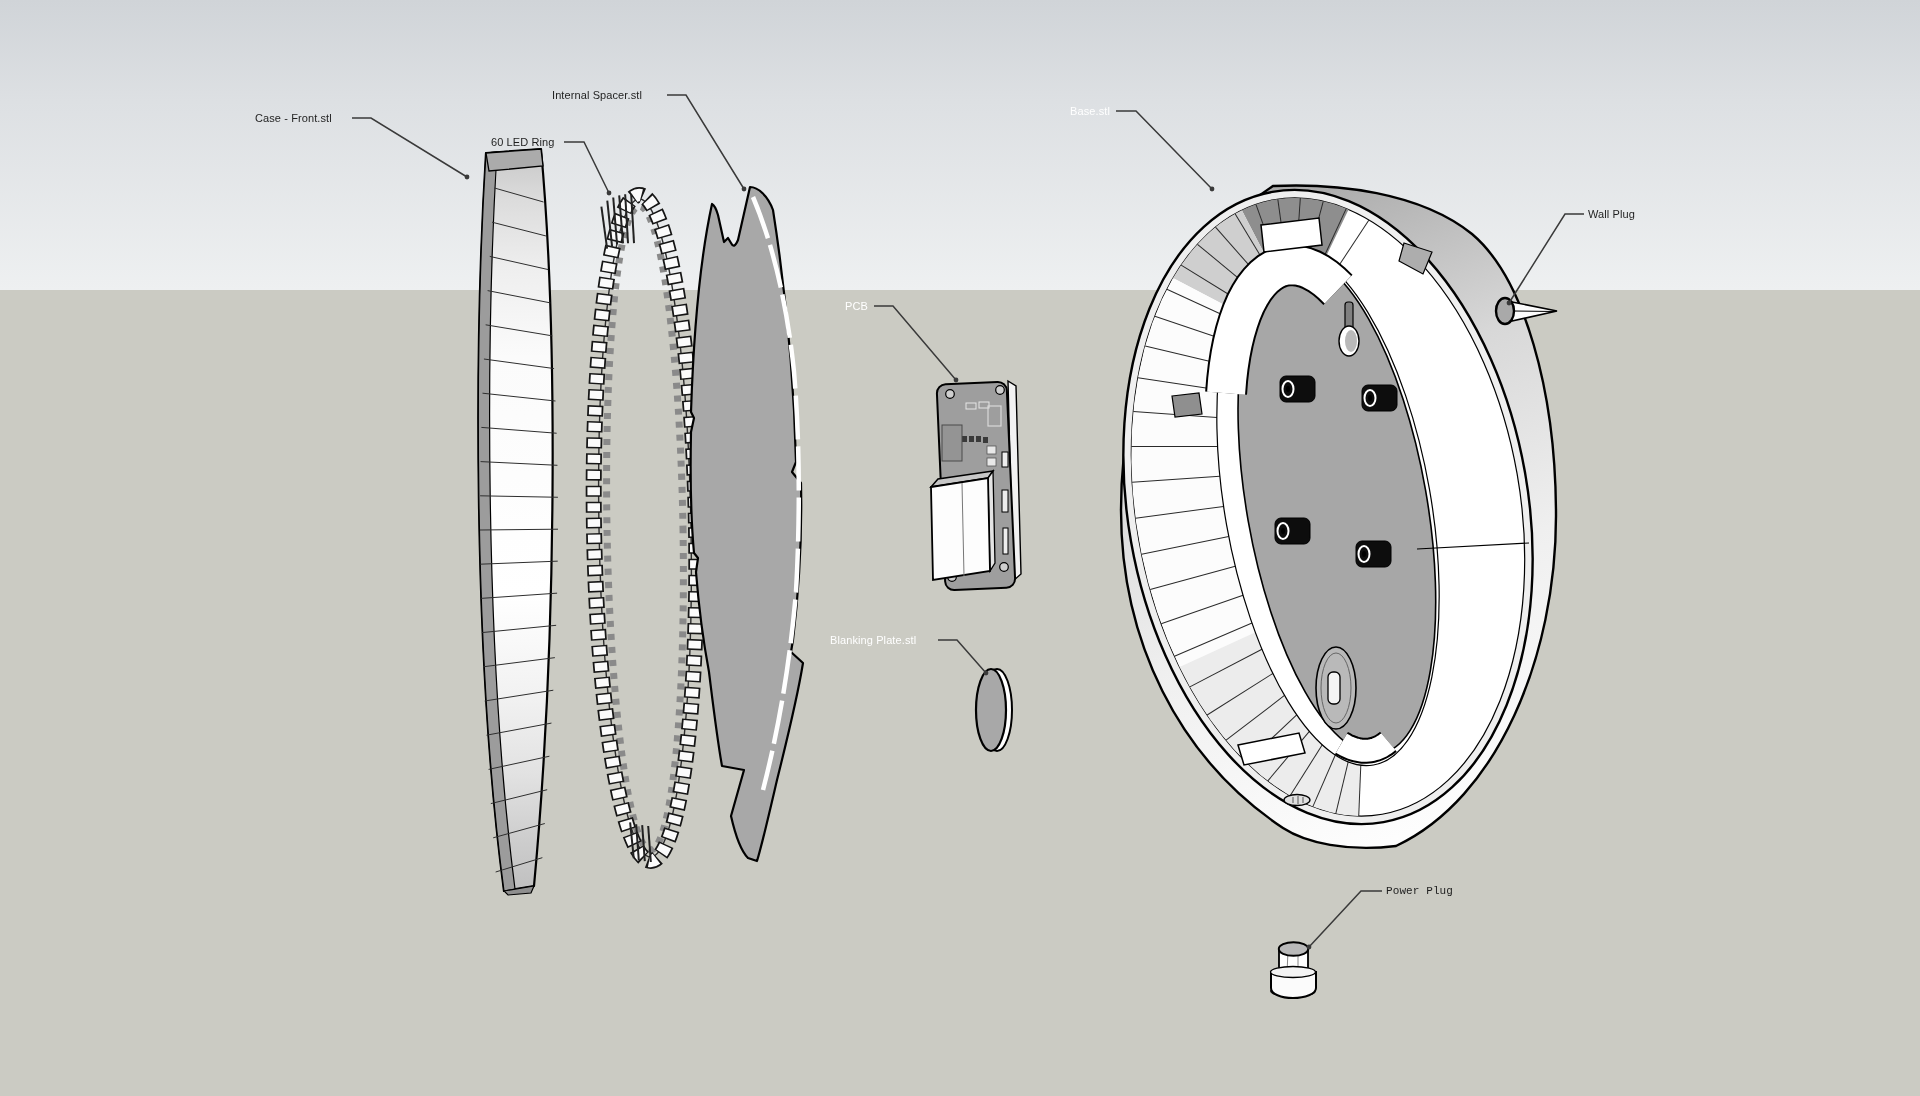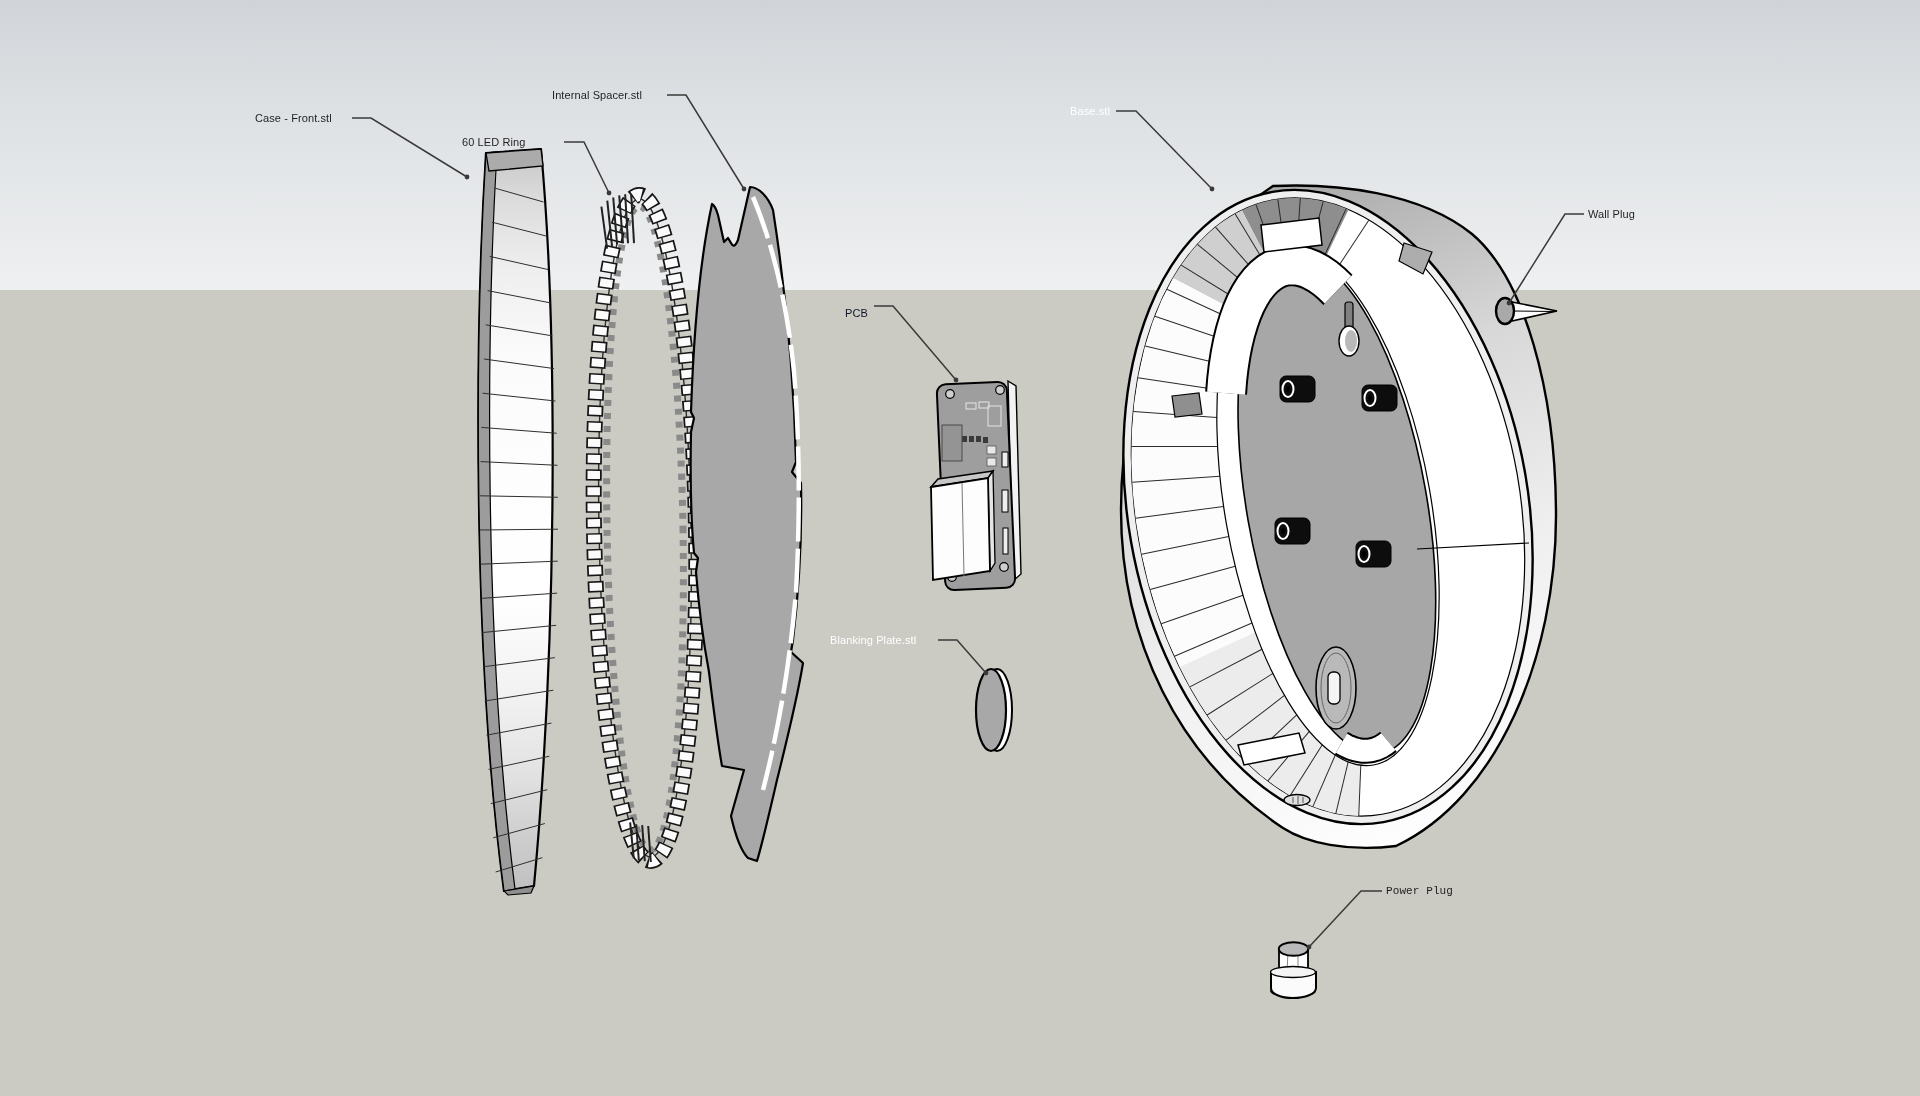--- a/index.html
+++ b/index.html
@@ -274,20 +274,20 @@
         <polyline points="1116,111 1136,111 1212,189" fill="none" stroke="#3a3a3a" stroke-width="1.5"></polyline>
         <circle cx="1212" cy="189" r="2.4" fill="#3a3a3a"></circle>
         <polyline points="1584,214 1565,214 1509,303" fill="none" stroke="#3a3a3a" stroke-width="1.5"></polyline>
         <circle cx="1509" cy="303" r="2.4" fill="#3a3a3a"></circle>
         <polyline points="1382,891 1361,891 1309,947" fill="none" stroke="#3a3a3a" stroke-width="1.5"></polyline>
         <circle cx="1309" cy="947" r="2.4" fill="#3a3a3a"></circle>
       </g>
   </svg>
 
   <div class="part-label" style="left: 255px; top: 110px; color: rgb(31, 31, 31);">Case - Front.stl</div>
-  <div class="part-label" style="left: 462px; top: 134px; color: rgb(31, 31, 31);">60 LED Ring</div>
+  <div class="part-label" style="left: 491px; top: 134px; color: rgb(31, 31, 31);">60 LED Ring</div>
   <div class="part-label" style="left: 552px; top: 87px; color: rgb(31, 31, 31);">Internal Spacer.stl</div>
-  <div class="part-label" style="left: 845px; top: 305px; color: #0f172a;">PCB</div>
+  <div class="part-label" style="left: 845px; top: 298px; color: #ffffff;">PCB</div>
   <div class="part-label" style="left: 830px; top: 632px; color: #ffffff;">Blanking Plate.stl</div>
   <div class="part-label" style="left: 1070px; top: 103px; color: #ffffff;">Base.stl</div>
   <div class="part-label" style="left: 1588px; top: 206px; color: rgb(31, 31, 31);">Wall Plug</div>
   <div class="part-label" style="left: 1386px; top: 883px; color: rgb(31, 31, 31); font-family: Liberation Mono, monospace;">Power Plug</div>
 </div>
 
 </body></html>

